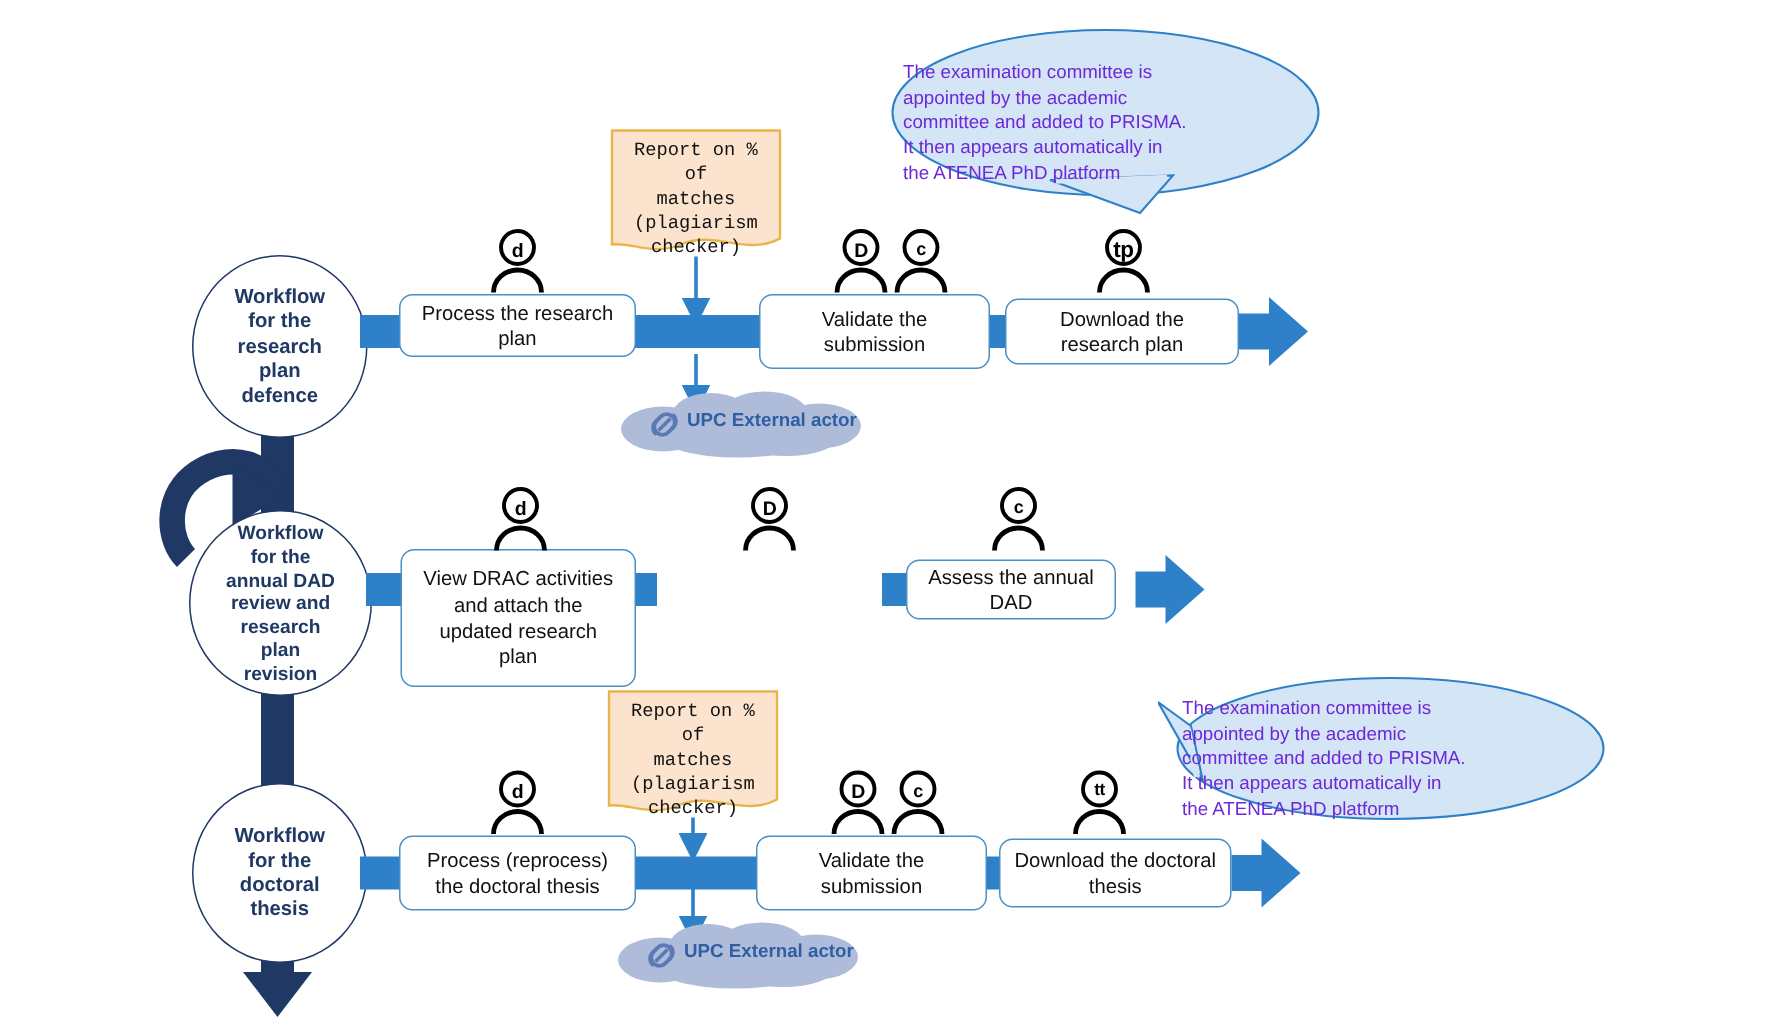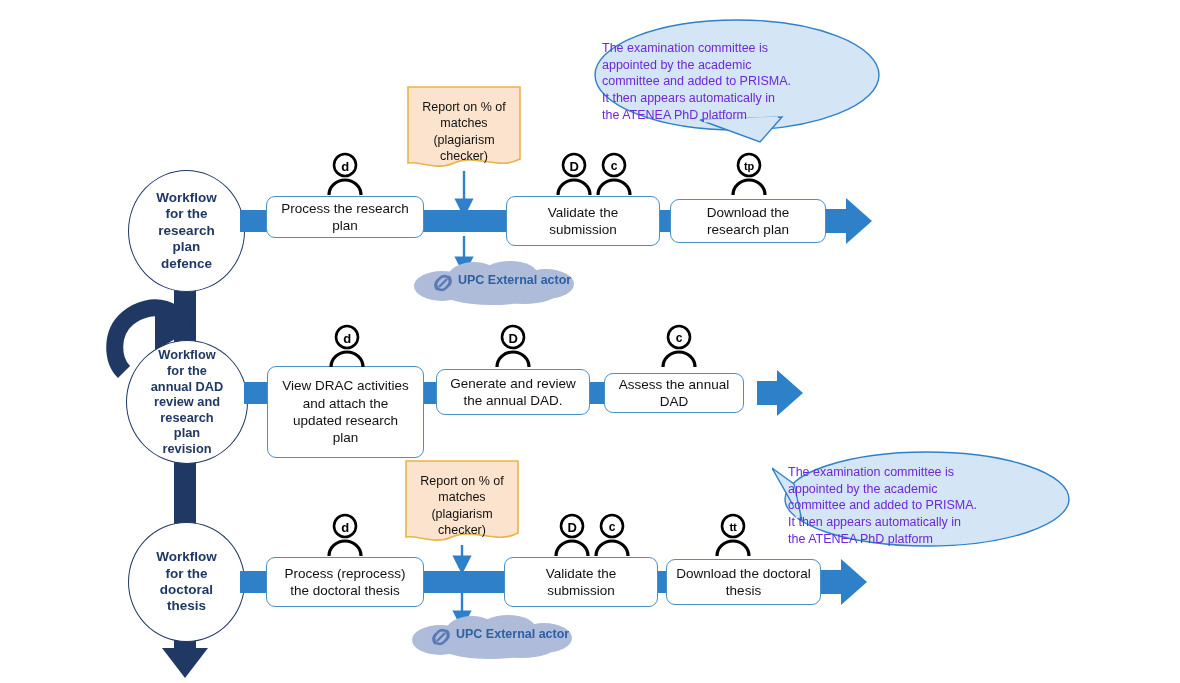--- a/index.html
+++ b/index.html
@@ -35,22 +35,22 @@
   .actor .lbl{
     position:absolute;left:0;top:0;width:46px;height:24px;
     display:flex;align-items:center;justify-content:center;
     font-weight:bold;font-size:13px;color:#000;
     letter-spacing:-0.3px;
   }
 
   
   .note{
     position:absolute;color:#111;text-align:center;line-height:1.3;
-    display:flex;align-items:center;justify-content:center;
-    box-sizing:border-box;padding-top:7px;
+    display:flex;align-items:flex-start;justify-content:center;
+    box-sizing:border-box;padding-top:7px;font-family:Liberation Mono, monospace;
   }
   .note .ntxt{position:relative;z-index:2;padding:0 8px;}
   .note svg{position:absolute;left:0;top:0;z-index:1;}
 
   
   .callout{position:absolute;}
   .callout .ctxt{
     position:absolute;text-align:left;color:#6d28d9;line-height:1.33;
     z-index:2;
   }
@@ -168,21 +168,21 @@
         <circle cx="23" cy="13" r="11" fill="#fff" stroke="#000" stroke-width="2.6"></circle>
         <path d="M7 43 A16 15 0 0 1 39 43" fill="none" stroke="#000" stroke-width="3.2"></path>
       </svg>
     <div class="lbl" style="top:2px;font-size:12px;">c</div>
   </div>
   <div class="actor" style="left:726px;top:152px;">
     <svg width="46" height="44" viewBox="0 0 46 44">
         <circle cx="23" cy="13" r="11" fill="#fff" stroke="#000" stroke-width="2.6"></circle>
         <path d="M7 43 A16 15 0 0 1 39 43" fill="none" stroke="#000" stroke-width="3.2"></path>
       </svg>
-    <div class="lbl" style="top:2px;font-size:11px;">tp</div>
+    <div class="lbl" style="top:2px;font-size:15px;">tp</div>
   </div>
 
   <div class="note" style="left:406px;top:85px;width:116px;height:86px;font-size:12.5px;">
     <svg width="116" height="86" viewBox="0 0 116 86">
       <path d="M2,2 L114,2 L114,74 C92,86 70,68 48,78 C30,86 14,76 2,78 Z" fill="#FBE3CE" stroke="#E8B54A" stroke-width="1.6"></path>
     </svg>
     <div class="ntxt">
       <span>Report on % of</span><br>
       <span>matches</span><br>
       <span>(plagiarism</span><br>
@@ -242,26 +242,20 @@
 
   <div class="pbox" style="left:267px;top:366px;width:157px;height:92px;font-size:13.5px;">
     <span>
       <span>View DRAC activities</span><br>
       <span>and attach the</span><br>
       <span>updated research</span><br>
       <span>plan</span>
     </span>
   </div>
 
-  <div class="pbox" style="left:436px;top:369px;width:154px;height:46px;font-size:13.5px;">
-    <span>
-      <span>Generate and review</span><br>
-      <span>the annual DAD.</span>
-    </span>
-  </div>
 
   <div class="pbox" style="left:604px;top:373px;width:140px;height:40px;font-size:13.5px;">
     <span>Assess the annual DAD</span>
   </div>
 
   <div class="actor" style="left:324px;top:324px;">
     <svg width="46" height="44" viewBox="0 0 46 44">
         <circle cx="23" cy="13" r="11" fill="#fff" stroke="#000" stroke-width="2.6"></circle>
         <path d="M7 43 A16 15 0 0 1 39 43" fill="none" stroke="#000" stroke-width="3.2"></path>
       </svg>

